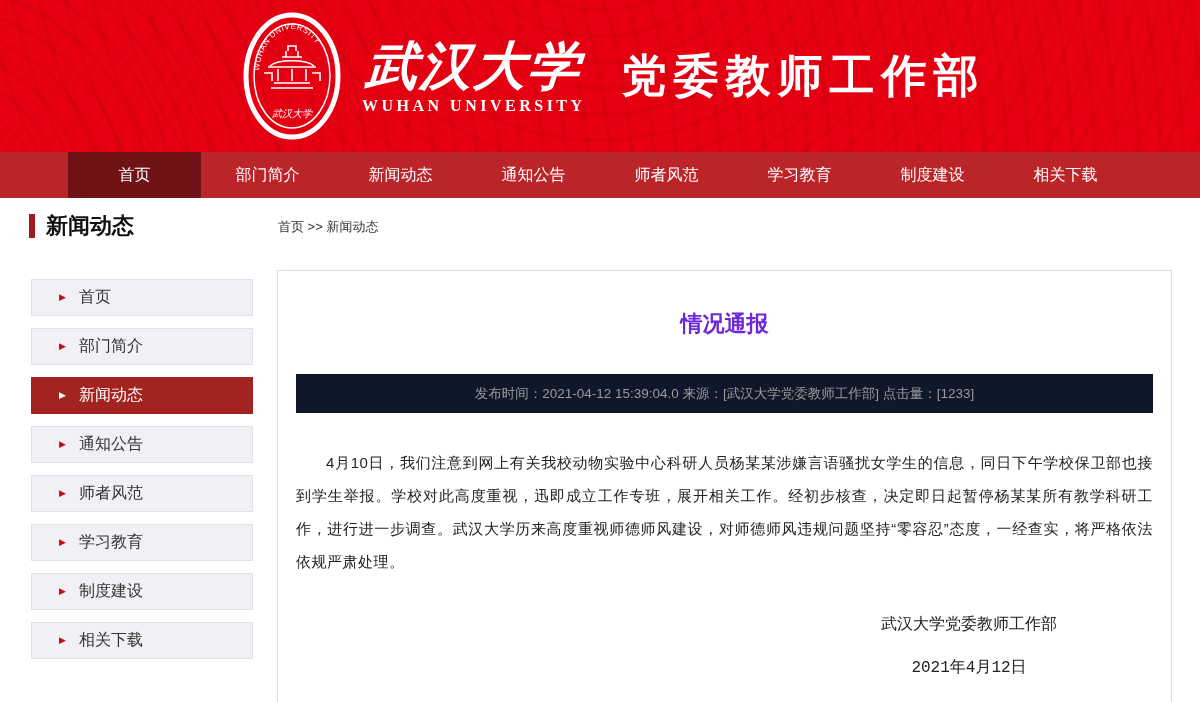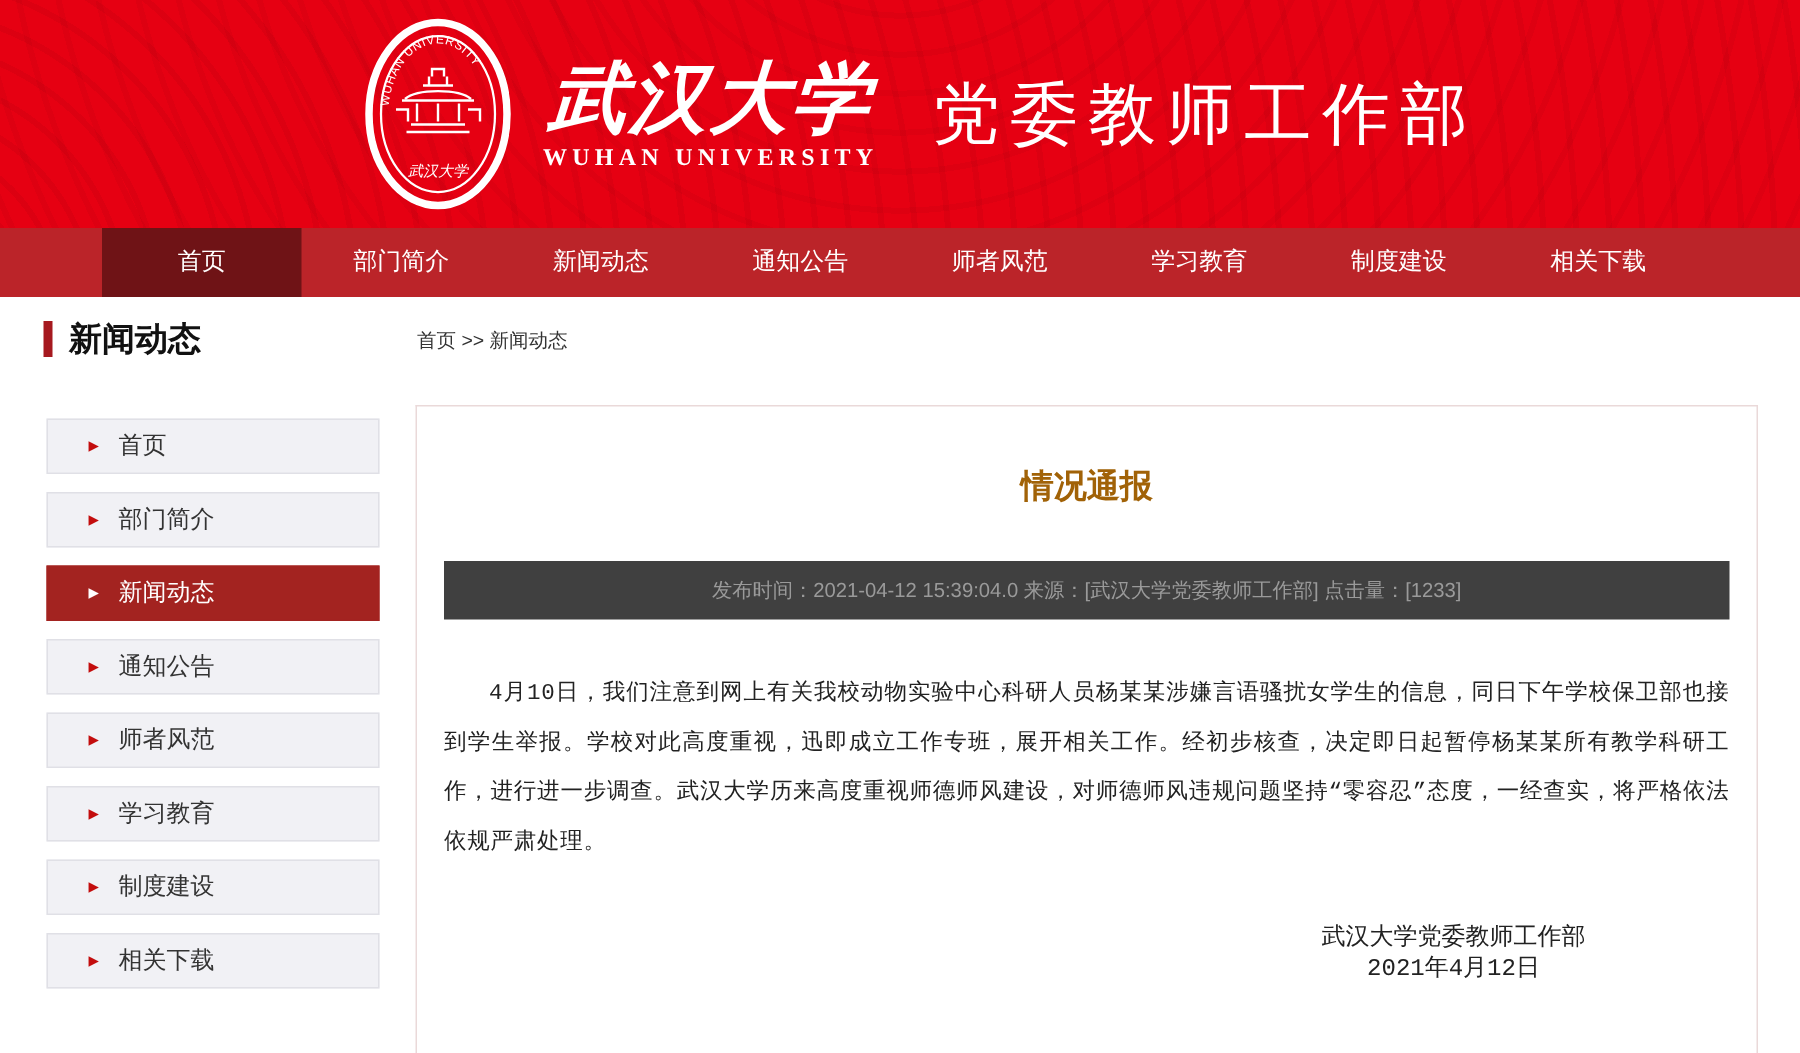--- a/index.html
+++ b/index.html
@@ -22,21 +22,21 @@
     font-family:"DejaVu Serif","Liberation Serif",serif;
     font-style:italic; font-weight:bold;
     font-size:52px; line-height:56px; letter-spacing:2px;
     transform:skewX(-4deg);
   }
   .uni-en{
     font-family:"Liberation Serif","DejaVu Serif",serif;
     font-size:16px; font-weight:bold; letter-spacing:3.5px; margin-top:3px;
   }
   .dept-title{
-    color:#fff; font-size:45px; font-weight:normal; letter-spacing:7px;
+    color:#fff; font-size:45px; font-weight:bold; letter-spacing:7px;
     font-family:"Liberation Sans","DejaVu Sans",sans-serif;
   }
 
   
   .main-nav{ height:46px; background:#bb2429; display:flex; padding-left:68px; }
   .main-nav a{
     display:block; width:133px; line-height:46px; text-align:center;
     color:#fff; font-size:16px; text-decoration:none; cursor:pointer;
   }
   .main-nav a.active{ background:#6f1316; }
@@ -60,39 +60,39 @@
   .side-item .tri{ color:#c30d0d; font-size:9px; margin-right:13px; line-height:1; }
   .side-item.active{ background:#a32320; border-color:#a32320; color:#fff; }
   .side-item.active .tri{ color:#fff; }
 
   .panel{
     position:absolute; left:277px; top:72px; width:895px; height:470px;
     background:#fff; border:1px solid #ead9d9; border-bottom:none;
   }
   .article-title{
     margin-top:38px; text-align:center;
-    font-size:22px; font-weight:bold; color:#a16207;
+    font-size:22px; font-weight:bold; color:#6d28d9;
   }
   .article-meta{
     margin:35px 18px 0; height:39px; line-height:39px;
-    background:#404040; text-align:center;
+    background:#0f172a; text-align:center;
     color:#9a9a9a; font-size:13.5px;
   }
   .article-body{
     margin:33px 18px 0;
-    font-family:Liberation Mono, monospace;
+    font-family:Liberation Sans, sans-serif;
     font-size:15px; line-height:33px; color:#222;
     text-align:justify; text-indent:2em; letter-spacing:0.5px;
   }
   .sig-wrap{
     width:max-content; margin:36px 114px 0 auto; text-align:center;
     font-family:Liberation Mono, monospace;
     font-size:16px; color:#222;
   }
-  .sig-date{ }
+  .sig-date{ margin-top:22px; }
 </style>
 </head>
 <body>
 
 <header class="site-header">
   <div class="brand">
     <svg class="logo-svg" width="100" height="130" viewBox="0 0 100 130">
       <ellipse cx="50" cy="65" rx="46" ry="61" fill="none" stroke="#fff" stroke-width="5"></ellipse>
       <ellipse cx="50" cy="65" rx="38" ry="52" fill="none" stroke="#fff" stroke-width="1.5"></ellipse>
       <path id="arcTop" d="M 17,65 A 33,47 0 0 1 83,65" fill="none"></path>

